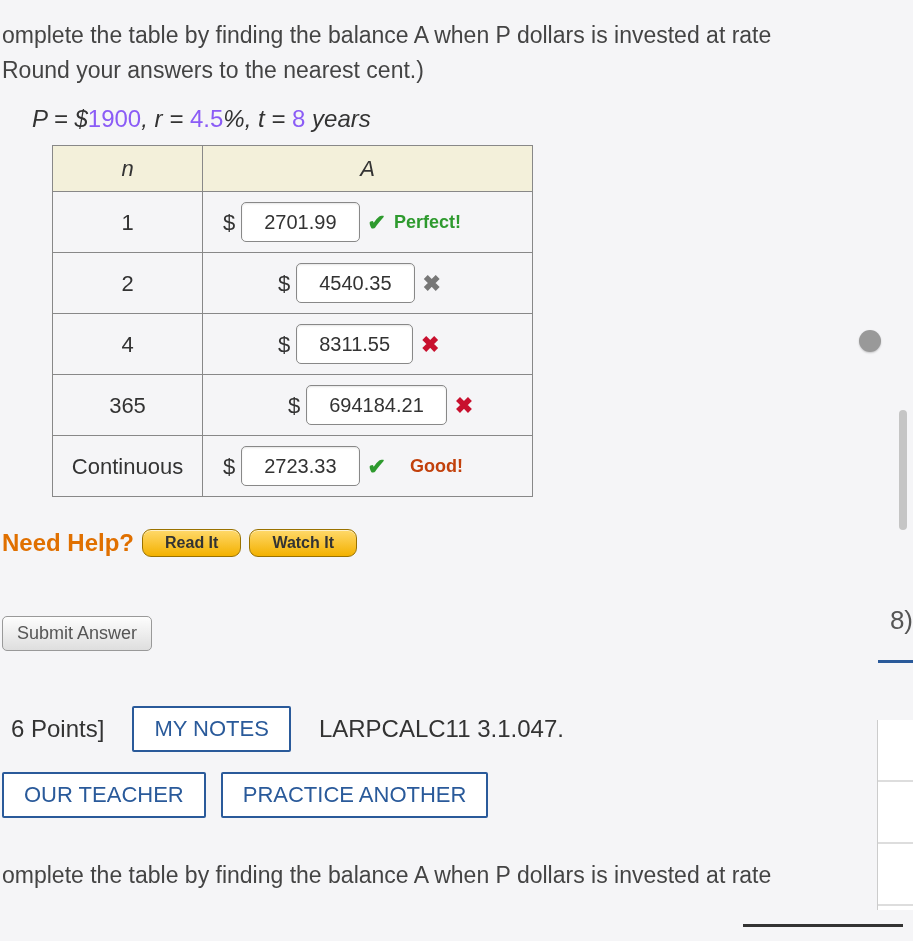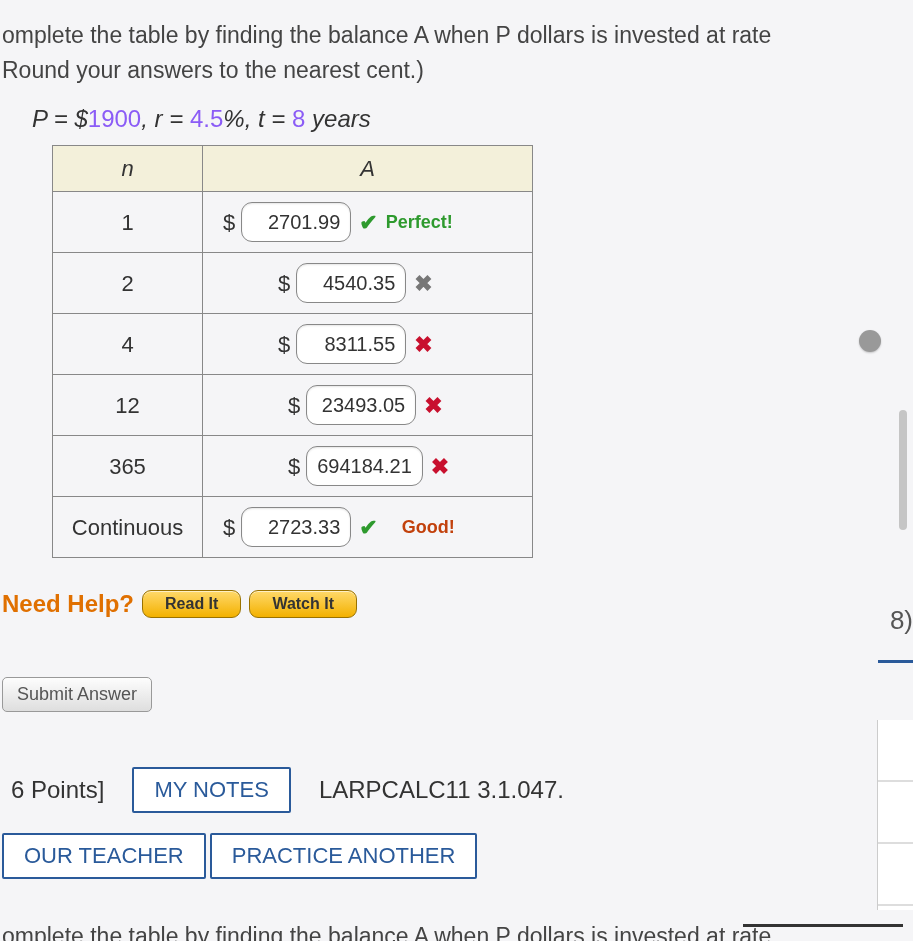--- a/index.html
+++ b/index.html
@@ -37,23 +37,23 @@
     background: #f3f0da;
     font-style: italic;
     font-weight: normal;
     padding: 6px 14px;
   }
   table.balance td.ncol { width: 150px; }
   table.balance td.acol { width: 330px; text-align: left; padding-left: 20px;}
   .ans-input {
     display:inline-block;
     border: 1px solid #888;
-    border-radius: 11px;
+    border-radius: 5px;
     background: #fff;
-    padding: 4px 10px;
+    padding: 4px 22px;
     min-width: 110px;
     text-align: right;
     font-size: 20px;
     box-shadow: inset 0 1px 2px rgba(0,0,0,0.1);
   }
   .dollar { margin-right: 6px; font-size:22px;}
   .mark { display:inline-block; margin-left:8px; font-weight:bold; font-size:22px; vertical-align:middle;}
   .mark.correct { color: #2e9a2e; }
   .mark.wrong-gray { color: #777; }
   .mark.wrong-red { color: #c8102e; }
@@ -89,21 +89,21 @@
     background:#fff;
     border:2px solid #2a5a9a;
     color:#2a5a9a;
     font-size:22px;
     padding:8px 20px;
     border-radius:2px;
     cursor:pointer;
     font-weight:500;
   }
   .refcode { font-size:24px; color:#333; font-weight:500; margin-left:10px;}
-  .nav-row2 { margin-top:20px; display:flex; gap:4px; align-items:flex-start;}
+  .nav-row2 { margin-top:20px; display:flex; gap:15px; align-items:flex-start;}
   .bottom-instruction { margin-top: 40px; font-size:23px; color:#444; line-height:1.5;}
   .side-dot {
     position:absolute; right:32px; top:330px;
     width:22px;height:22px;border-radius:50%;background:#999;
     box-shadow:0 1px 2px rgba(0,0,0,.2);
   }
   .scroll-track{
     position:absolute; right:6px; top:410px; width:8px; height:120px;
     background:#c5c5c5; border-radius:4px;
   }
@@ -178,30 +178,20 @@
       <td class="ncol">4</td>
       <td class="acol">
             <div class="row-content indent1">
         <span class="dollar">$</span>
         <span class="ans-input">8311.55</span>
         <span class="mark wrong-red">✖</span>
       </div>
           </td>
     </tr>
     <tr>
-      <td class="ncol">12</td>
-      <td class="acol">
-            <div class="row-content indent2">
-        <span class="dollar">$</span>
-        <span class="ans-input">23493.05</span>
-        <span class="mark wrong-red">✖</span>
-      </div>
-          </td>
-    </tr>
-    <tr>
       <td class="ncol">365</td>
       <td class="acol">
             <div class="row-content indent2">
         <span class="dollar">$</span>
         <span class="ans-input">694184.21</span>
         <span class="mark wrong-red">✖</span>
       </div>
           </td>
     </tr>
     <tr>

